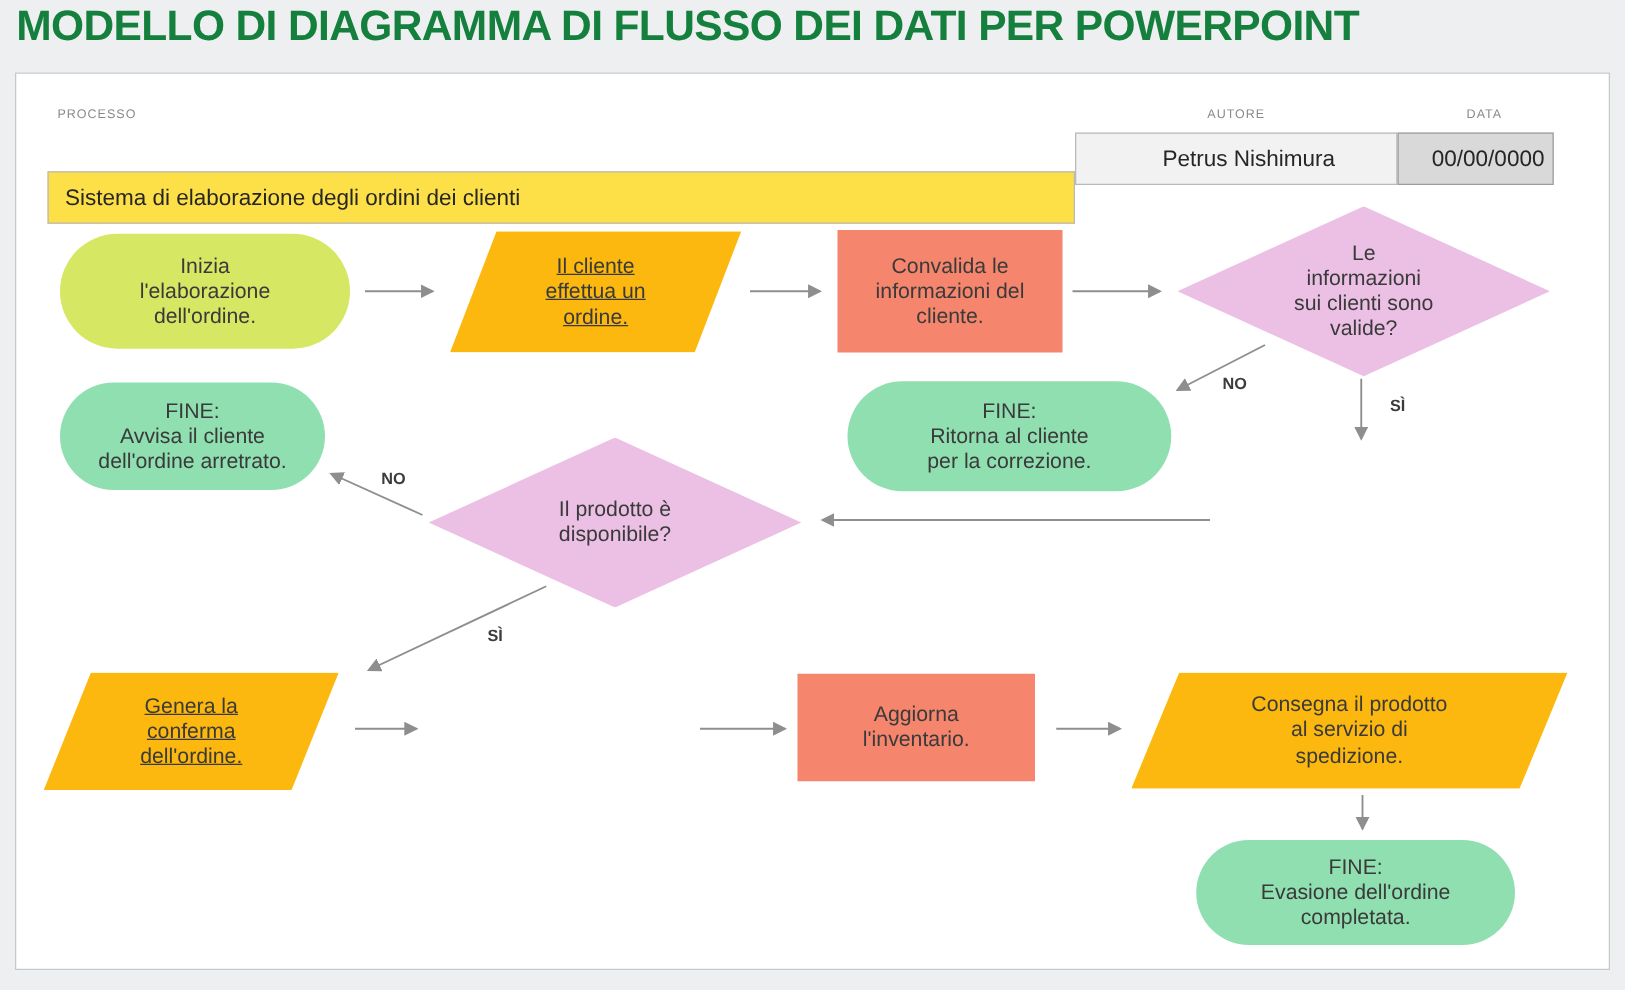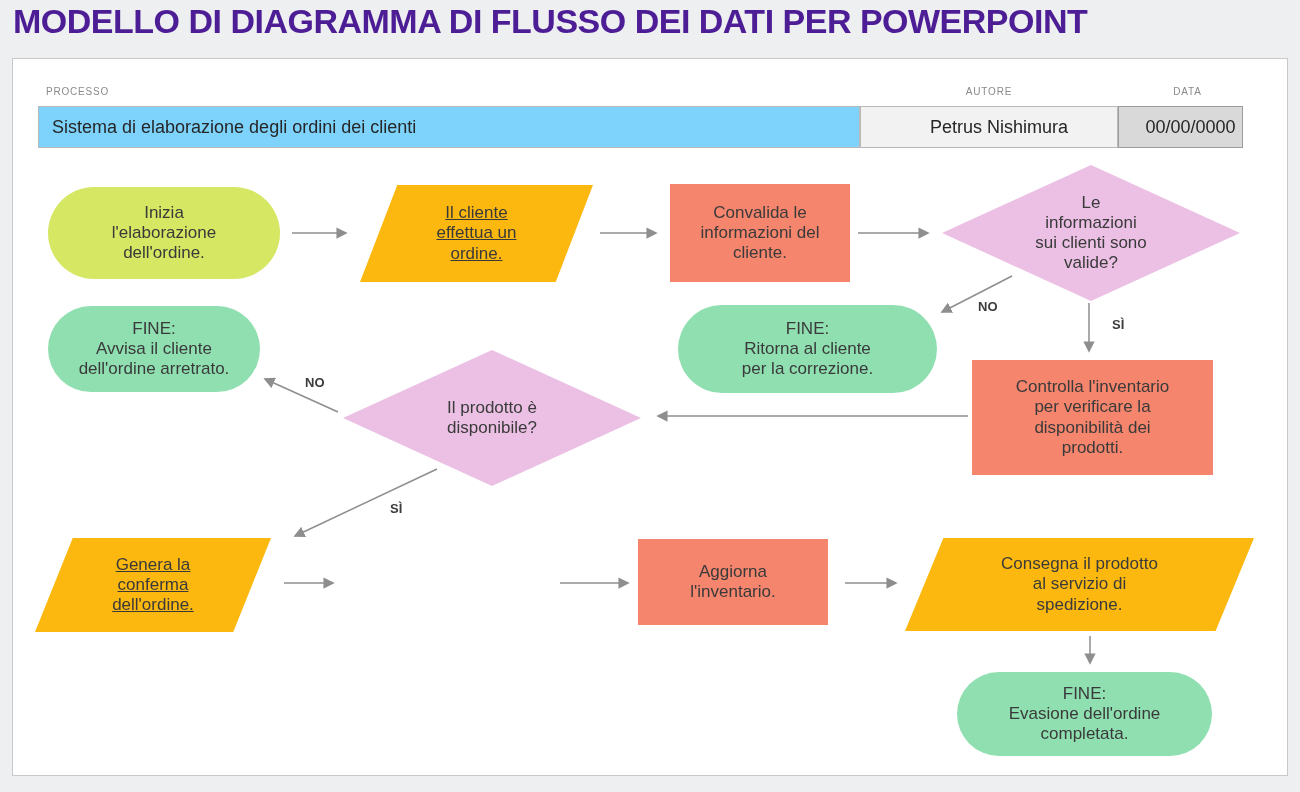--- a/index.html
+++ b/index.html
@@ -6,38 +6,38 @@
   body{
     width:1300px;height:792px;
     background:#edeff1;
     font-family:"Liberation Sans", sans-serif;
     position:relative;overflow:hidden;
   }
   .page{position:absolute;inset:0;width:1300px;height:792px;}
   .title{
     position:absolute;left:13px;top:2px;margin:0;
     font-size:34px;font-weight:bold;letter-spacing:-0.5px;
-    color:#4c1d95;white-space:nowrap;
+    color:#15803d;white-space:nowrap;
   }
   .panel{
     position:absolute;left:12px;top:58px;width:1276px;height:718px;
     background:#ffffff;border:1px solid #c6c8ca;box-sizing:border-box;
   }
   .field-label{
     position:absolute;top:86px;font-size:10px;color:#8a8a8a;
     letter-spacing:0.8px;
   }
   .lbl-processo{left:46px;}
   .lbl-autore{left:860px;width:258px;text-align:center;}
   .lbl-data{left:1118px;width:139px;text-align:center;}
   .field-box{
     position:absolute;top:106px;height:42px;box-sizing:border-box;
     display:flex;align-items:center;font-size:18px;color:#262626;padding-left:20px;
   }
-  .box-process{left:38px;width:822px;background:#7dd3fc;border:1px solid #b9b9b9;padding-left:13px;}
+  .box-process{left:38px;width:822px;background:#fde047;border:1px solid #b9b9b9;padding-left:13px;margin-top:31px;}
   .box-author{left:860px;width:258px;background:#f2f2f2;border:1px solid #b9b9b9;justify-content:center;}
   .box-date{left:1118px;width:125px;background:#d9d9d9;border:1px solid #9c9c9c;justify-content:center;text-align:right;}
   .node{
     position:absolute;display:flex;align-items:center;justify-content:center;
     text-align:center;font-size:17px;line-height:1.18;color:#3a3a3a;
     white-space:pre-line;box-sizing:border-box;
   }
   .terminator{border-radius:48px;background:#8fdfb1;}
   .start{background:#d6e763;}
   .process{background:#f5856d;}
@@ -115,24 +115,20 @@
   <div class="node process n-r1">Convalida le
 informazioni del
 cliente.</div>
   <div class="node decision n-d1">Le
 informazioni
 sui clienti sono
 valide?</div>
   <div class="node terminator n-end1">FINE:
 Ritorna al cliente
 per la correzione.</div>
-  <div class="node process n-r2">Controlla l'inventario
-per verificare la
-disponibilità dei
-prodotti.</div>
   <div class="node terminator n-end2">FINE:
 Avvisa il cliente
 dell'ordine arretrato.</div>
   <div class="node decision n-d2">Il prodotto è
 disponibile?</div>
   <div class="node io skew16 n-p2">Genera la
 conferma
 dell'ordine.</div>
   <div class="node process n-r4">Aggiorna
 l'inventario.</div>

